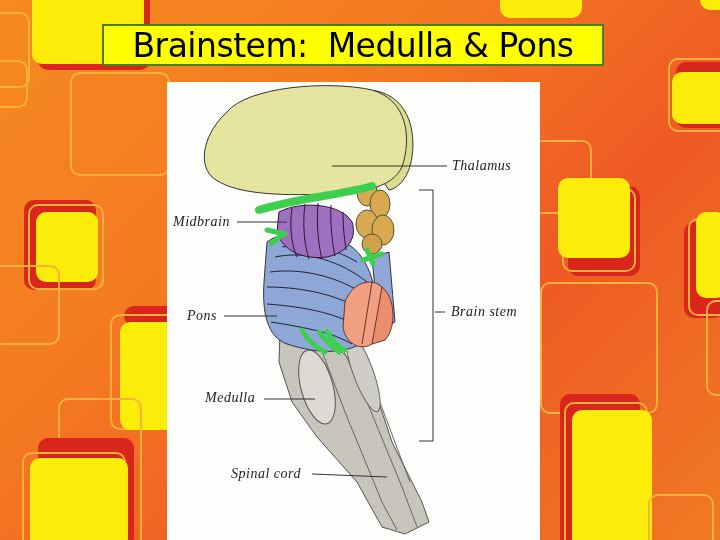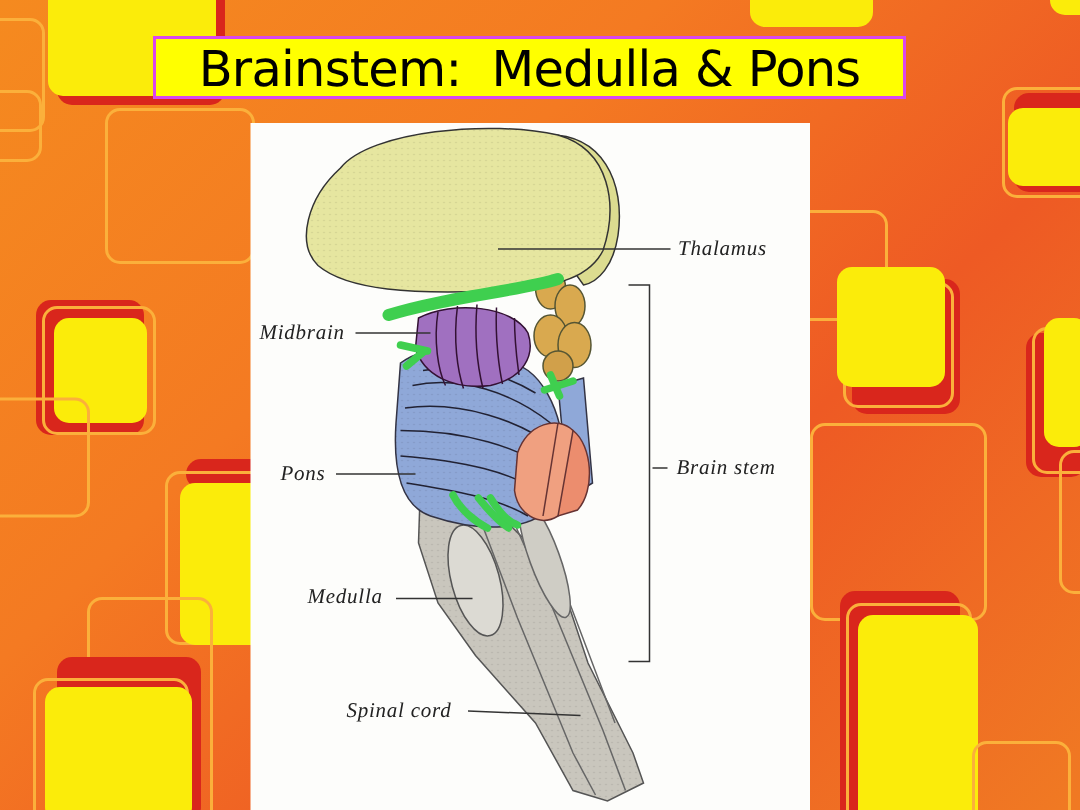--- a/index.html
+++ b/index.html
@@ -7,21 +7,21 @@
     width: 720px; height: 540px; position: relative; overflow: hidden;
     background: linear-gradient(135deg, #f58a1f 0%, #f47a22 35%, #ee5a24 65%, #f07a23 100%);
     font-family: "Liberation Sans", sans-serif;
   }
   .deco { position: absolute; border-radius: 10px; }
   .sq-y { background: #fbec0a; }
   .sq-r { background: #d9261c; }
   .sq-o { border: 2px solid #fbb03b; background: transparent; }
   #title-box {
     position: absolute; left: 102px; top: 24px; width: 502px; height: 42px;
-    background: #ffff00; border: 2px solid #d946ef; box-sizing: border-box;
+    background: #ffff00; border: 2px solid #4d7c0f; box-sizing: border-box;
     display: flex; align-items: center; justify-content: center;
     font-family: "DejaVu Sans", sans-serif; font-size: 33px; color: #000;
     letter-spacing: -0.5px; white-space: pre;
   }
   #figure {
     position: absolute; left: 167px; top: 82px; width: 373px; height: 458px;
     background: #fdfdfb;
   }
   #figure svg { position: absolute; left: 0; top: 0; }
   .lbl { font-family: "Liberation Serif", serif; font-style: italic; font-size: 14px; fill: #222; letter-spacing: 0.5px; }

